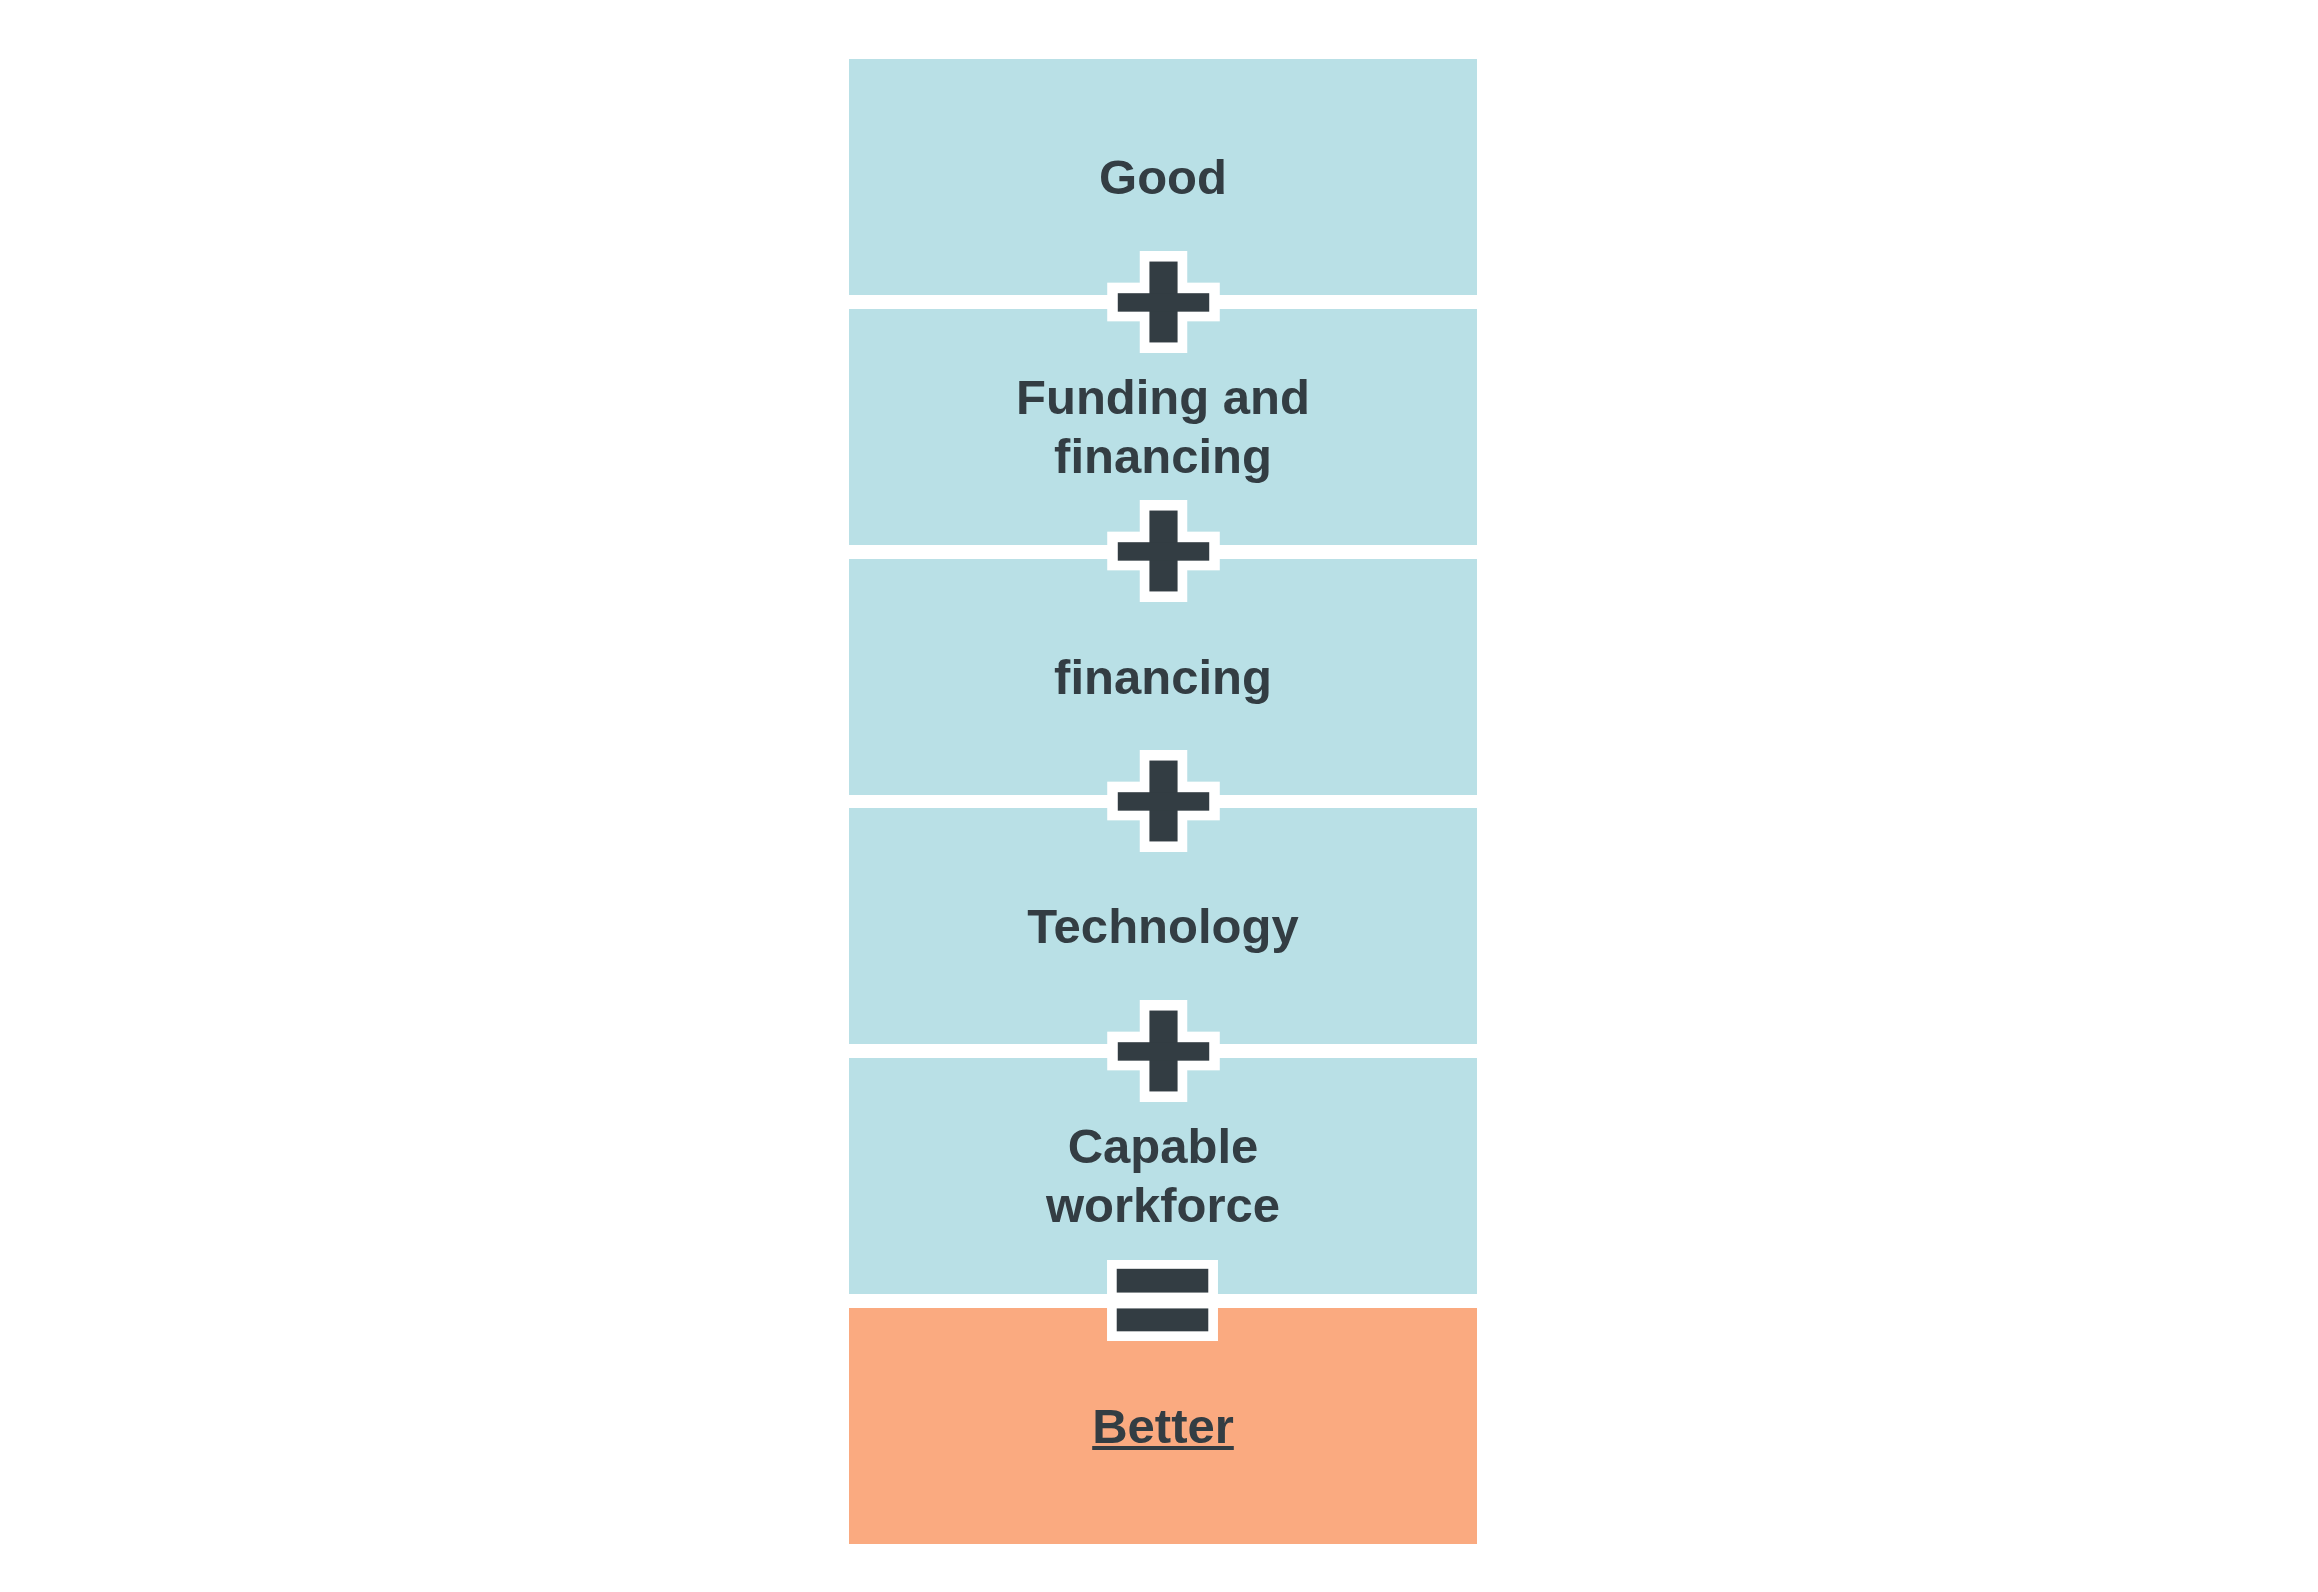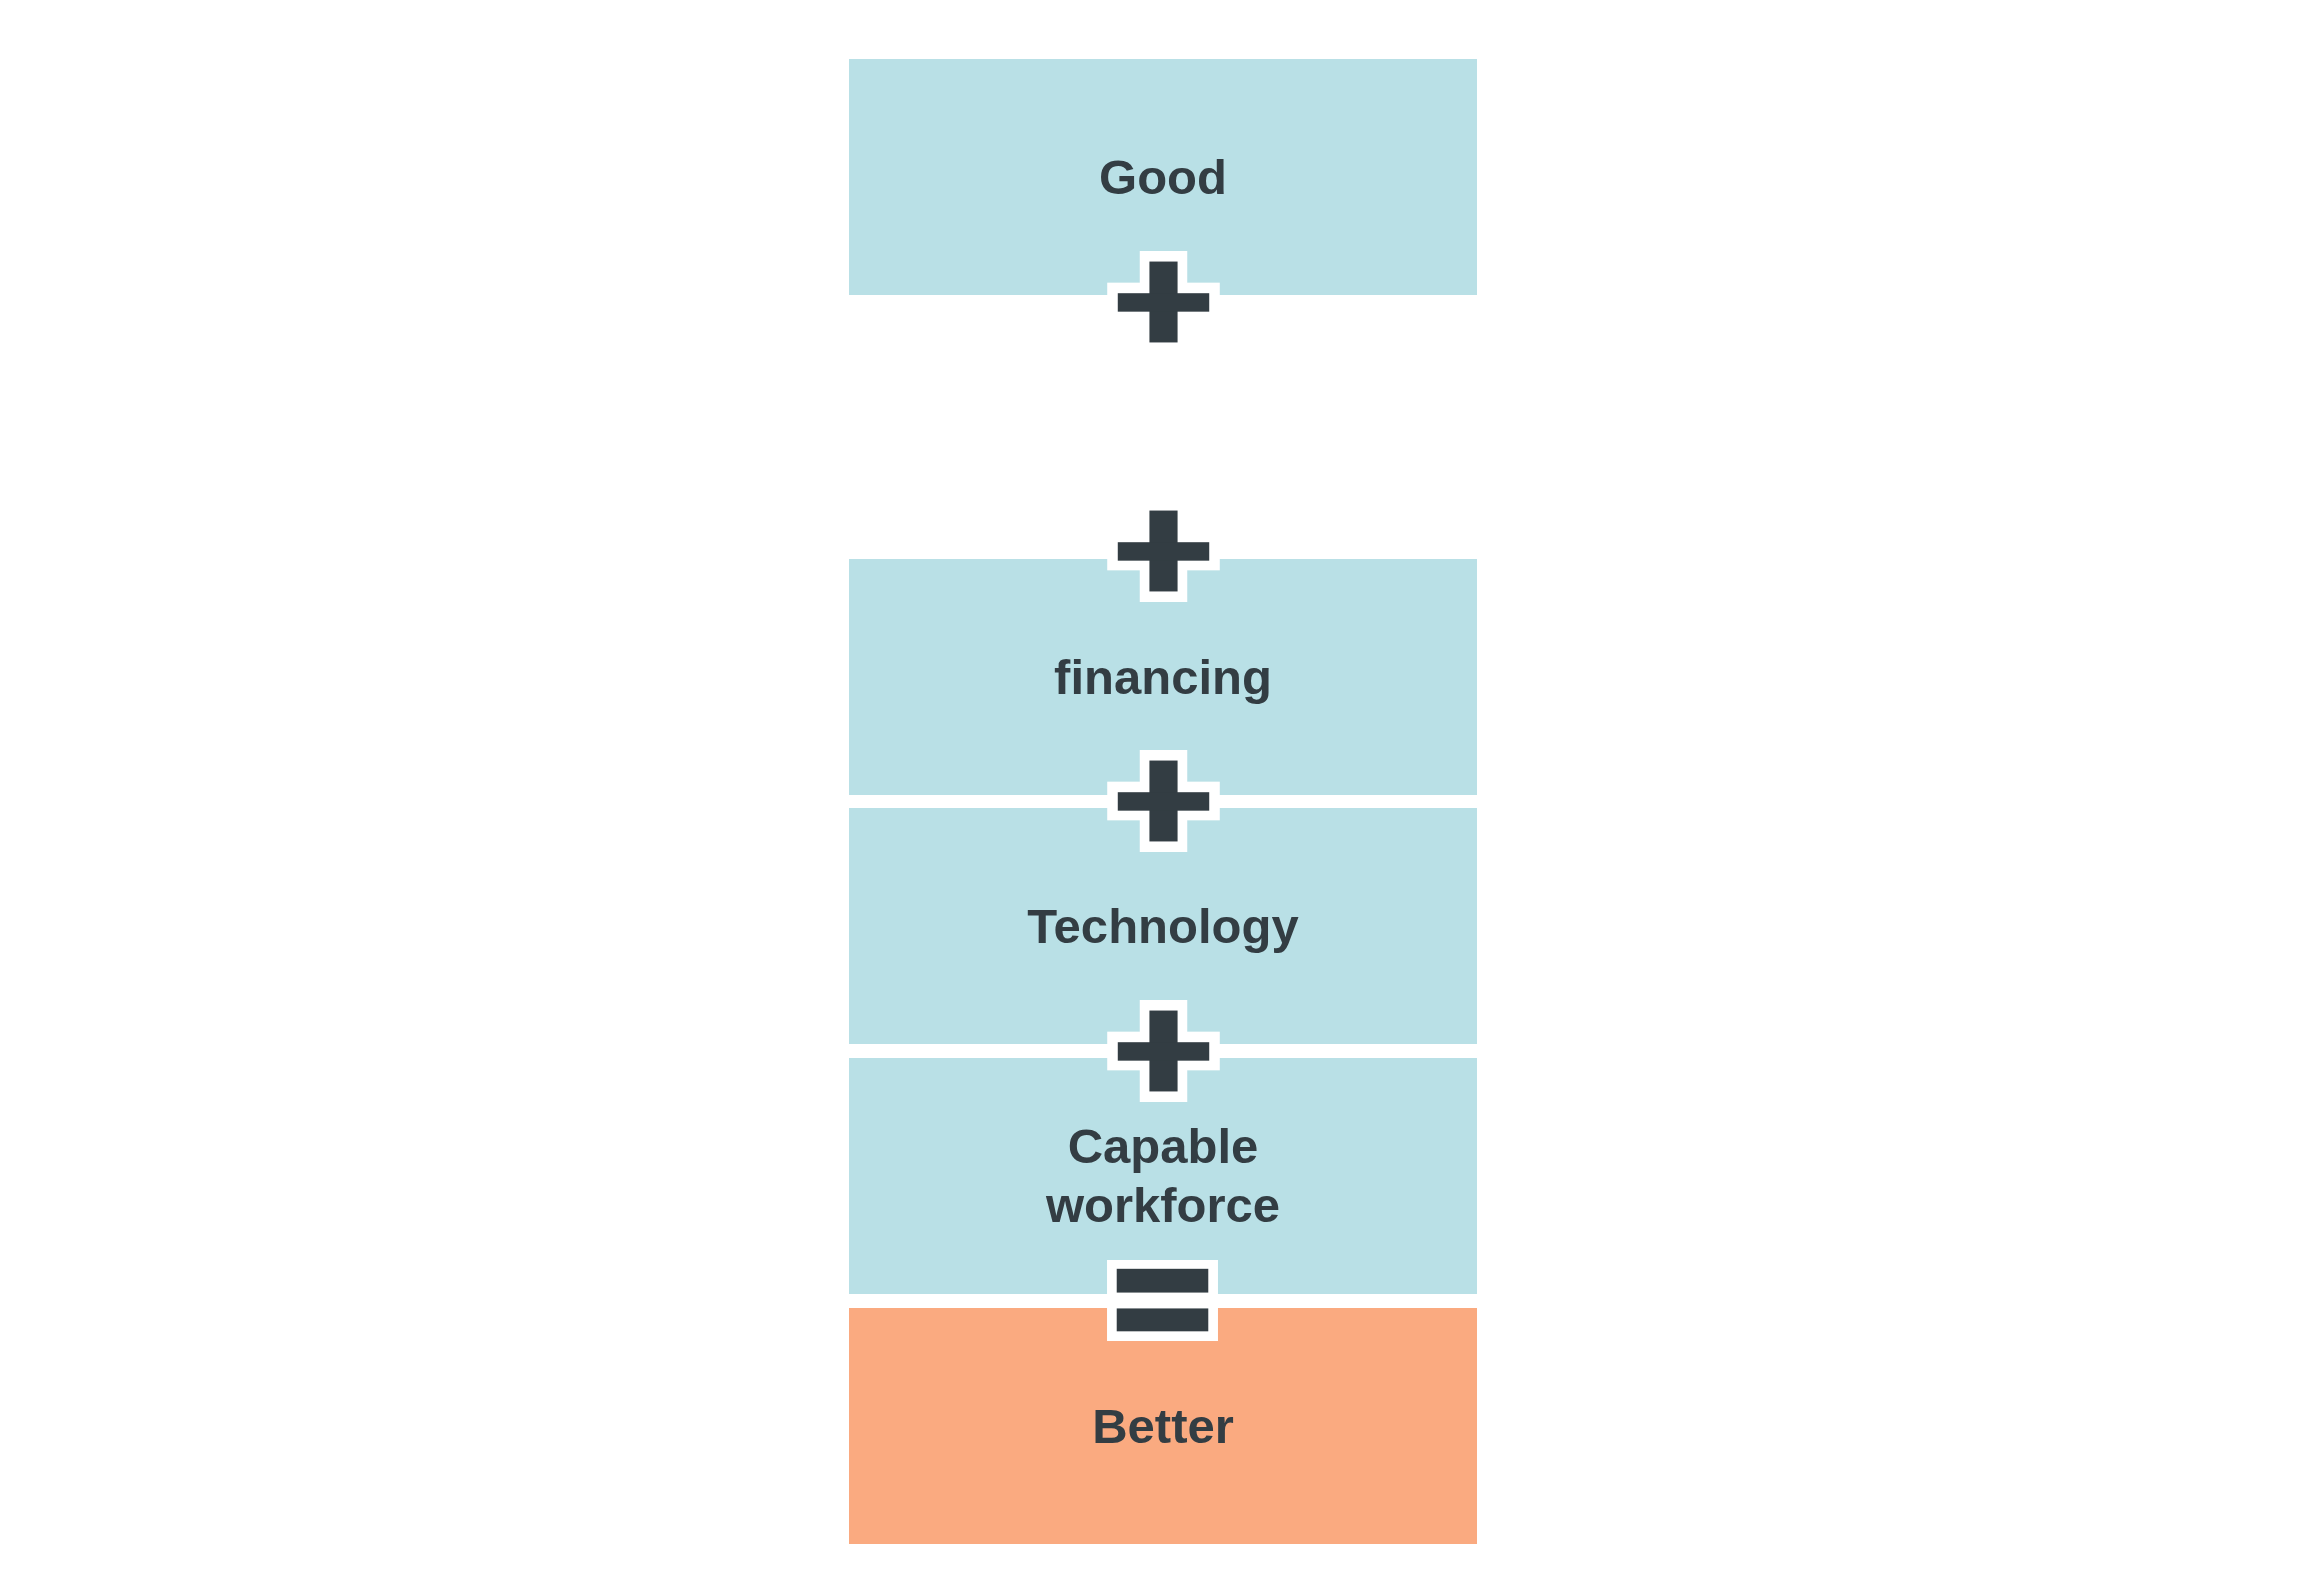--- a/index.html
+++ b/index.html
@@ -29,21 +29,21 @@
     color:var(--text);
     display:flex;
     flex-direction:column;
     justify-content:center;
     align-items:center;
     text-align:center;
     font-size:49px;
     font-weight:700;
     line-height:59px;
   }
-  .box.result{background:var(--result-bg);}
+  .box.result{background:var(--result-bg);text-decoration:underline;}
   .b1{top:59px}
   .b2{top:309px}
   .b3{top:559px}
   .b4{top:808px}
   .b5{top:1058px}
   .b6{top:1308px}
   .op{
     position:absolute;
     left:1107px;
     width:113px;
@@ -71,20 +71,24 @@
   <div class="op op1">
     <svg class="plus" width="113" height="102" viewBox="0 0 128 116" aria-hidden="true">
       <rect class="op-white" x="37" y="0" width="54" height="116"></rect>
       <rect class="op-white" x="0" y="36" width="128" height="44"></rect>
       <rect class="op-dark" x="48" y="12" width="32" height="92"></rect>
       <rect class="op-dark" x="12" y="48" width="104" height="21"></rect>
     </svg>
 
   </div>
 
+  <div class="box b2 factor">
+    <div class="line">Funding and</div>
+    <div class="line">financing</div>
+  </div>
 
   <div class="op op2">
     <svg class="plus" width="113" height="102" viewBox="0 0 128 116" aria-hidden="true">
       <rect class="op-white" x="37" y="0" width="54" height="116"></rect>
       <rect class="op-white" x="0" y="36" width="128" height="44"></rect>
       <rect class="op-dark" x="48" y="12" width="32" height="92"></rect>
       <rect class="op-dark" x="12" y="48" width="104" height="21"></rect>
     </svg>
 
   </div>

